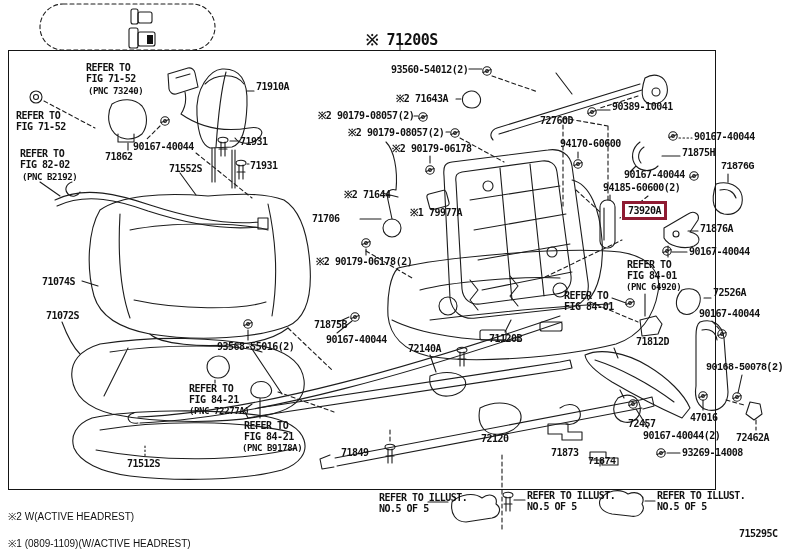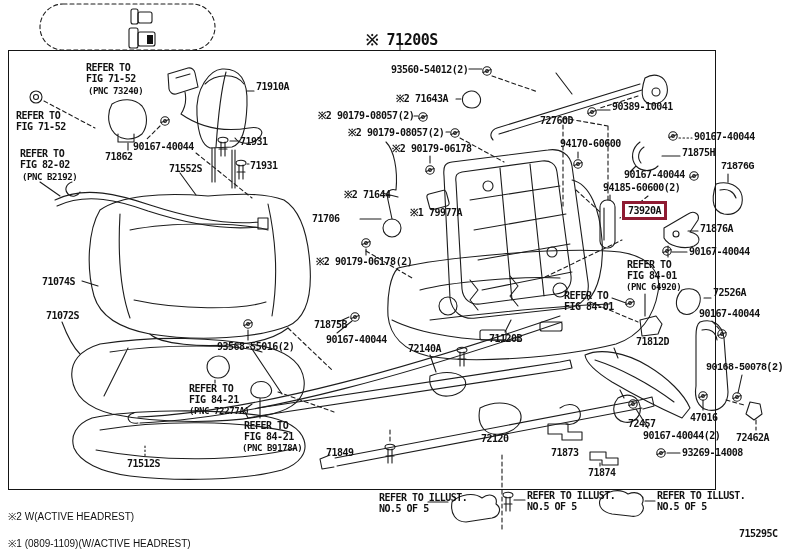--- a/index.html
+++ b/index.html
@@ -245,29 +245,29 @@
       <div class="lbl" style="left: 326px; top: 334px;">90167-40044</div>
       <div class="lbl" style="left: 408px; top: 343px;">72140A</div>
       <div class="lbl" style="left: 489px; top: 333px;">71120B</div>
       <div class="lbl" style="left: 217px; top: 341px;">93568-55016(2)</div>
       <div class="lbl" style="left: 189px; top: 383px;">REFER TO
 FIG 84-21</div>
       <div class="lbl pnc" style="left: 189px; top: 406px;">(PNC 72277A)</div>
       <div class="lbl" style="left: 244px; top: 420px;">REFER TO
 FIG 84-21</div>
       <div class="lbl pnc" style="left: 242px; top: 443px;">(PNC B9178A)</div>
-      <div class="lbl" style="left: 326px; top: 447px;">71849</div>
+      <div class="lbl" style="left: 341px; top: 447px;">71849</div>
       <div class="lbl" style="left: 481px; top: 433px;">72120</div>
       <div class="lbl" style="left: 628px; top: 418px;">72457</div>
       <div class="lbl" style="left: 690px; top: 412px;">47016</div>
       <div class="lbl" style="left: 643px; top: 430px;">90167-40044(2)</div>
       <div class="lbl" style="left: 736px; top: 432px;">72462A</div>
       <div class="lbl" style="left: 682px; top: 447px;">93269-14008</div>
       <div class="lbl" style="left: 551px; top: 447px;">71873</div>
-      <div class="lbl" style="left: 588px; top: 467px;">71874</div>
+      <div class="lbl" style="left: 588px; top: 456px; font-family: Liberation Mono, monospace;">71874</div>
       <div class="lbl" style="left: 379px; top: 492px;">REFER TO ILLUST.
 NO.5 OF 5</div>
       <div class="lbl" style="left: 527px; top: 490px;">REFER TO ILLUST.
 NO.5 OF 5</div>
       <div class="lbl" style="left: 657px; top: 490px;">REFER TO ILLUST.
 NO.5 OF 5</div>
     </div>
 
   <div class="footnote" style="left:8px;top:497px;margin-top:40px;">※1 (0809-1109)(W/ACTIVE HEADREST)</div>
   <div class="footnote" style="left:8px;top:510px;">※2 W(ACTIVE HEADREST)</div>

